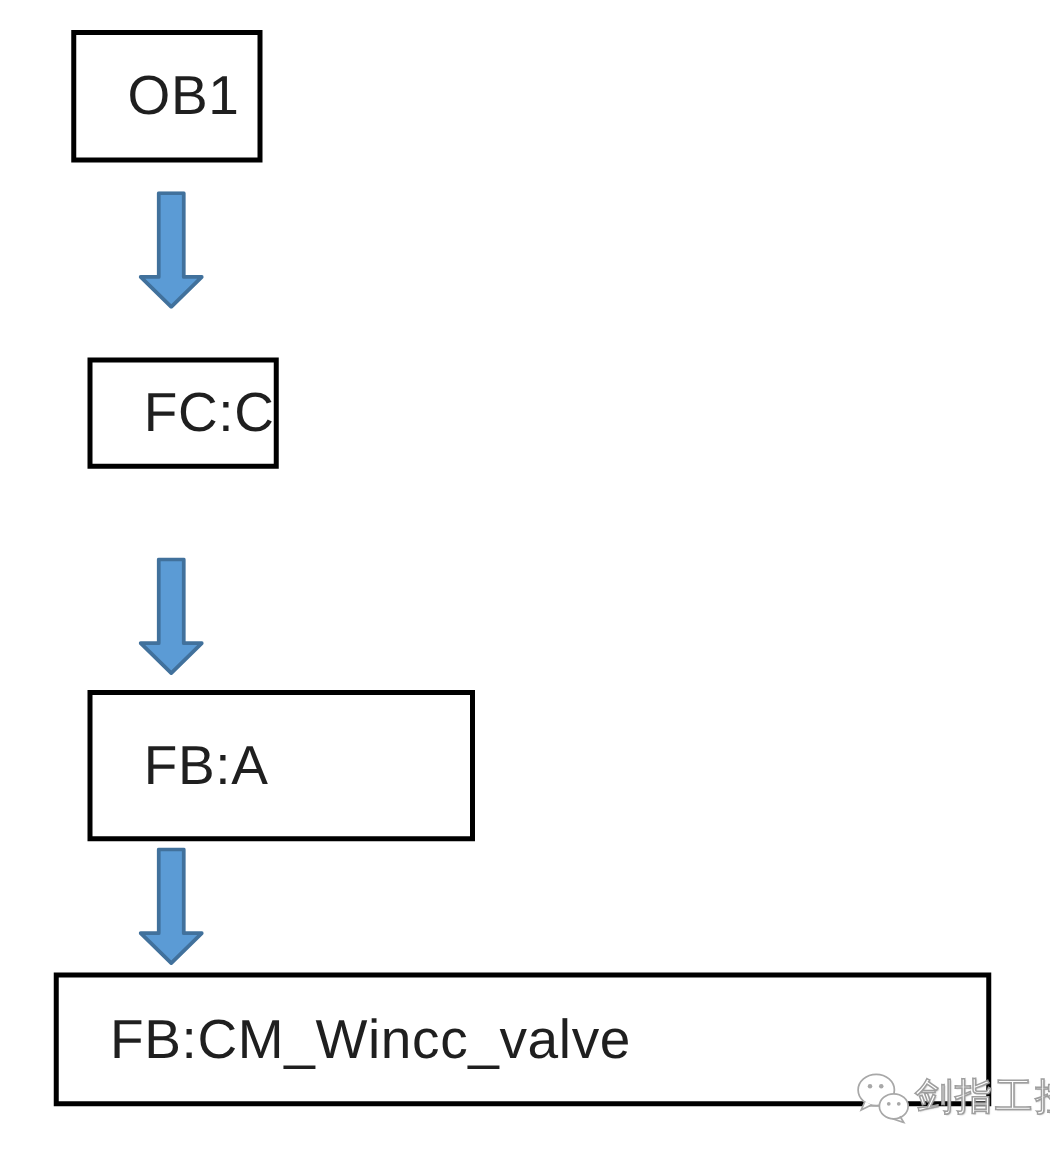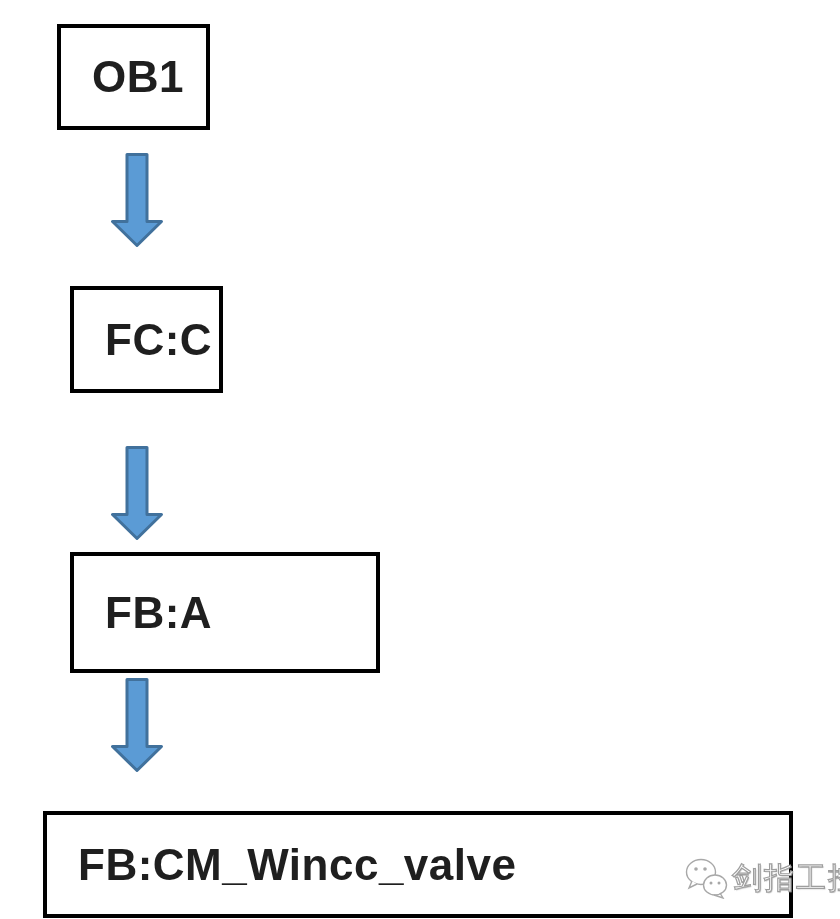--- a/index.html
+++ b/index.html
@@ -17,31 +17,30 @@
   }
   .box {
     position: absolute;
     border: 4px solid #000000;
     background: #ffffff;
     display: flex;
     align-items: center;
     box-sizing: border-box;
   }
   .box .label {
-    padding-left: 31px;
+    padding-left: 41px;
     font-size: 44px;
     color: #1f1f1f;
     letter-spacing: 0.5px;
     white-space: nowrap;
-    font-weight: bold;
   }
   .box1 { left: 57px;  top: 24px;  width: 153px; height: 106px; }
-  .box2 { left: 70px;  top: 286px; width: 153px; height: 107px; }
+  .box2 { left: 70px;  top: 286px; width: 153px; height: 89px; }
   .box3 { left: 70px;  top: 552px; width: 310px; height: 121px; }
-  .box4 { left: 43px;  top: 778px; width: 750px; height: 107px; margin-top: 33px; }
+  .box4 { left: 43px;  top: 778px; width: 750px; height: 107px; }
   .arrow {
     position: absolute;
     width: 52px;
     height: 94px;
     left: 111px;
   }
   .arrow1 { top: 153px; }
   .arrow2 { top: 446px; }
   .arrow3 { top: 678px; }
   .watermark {

